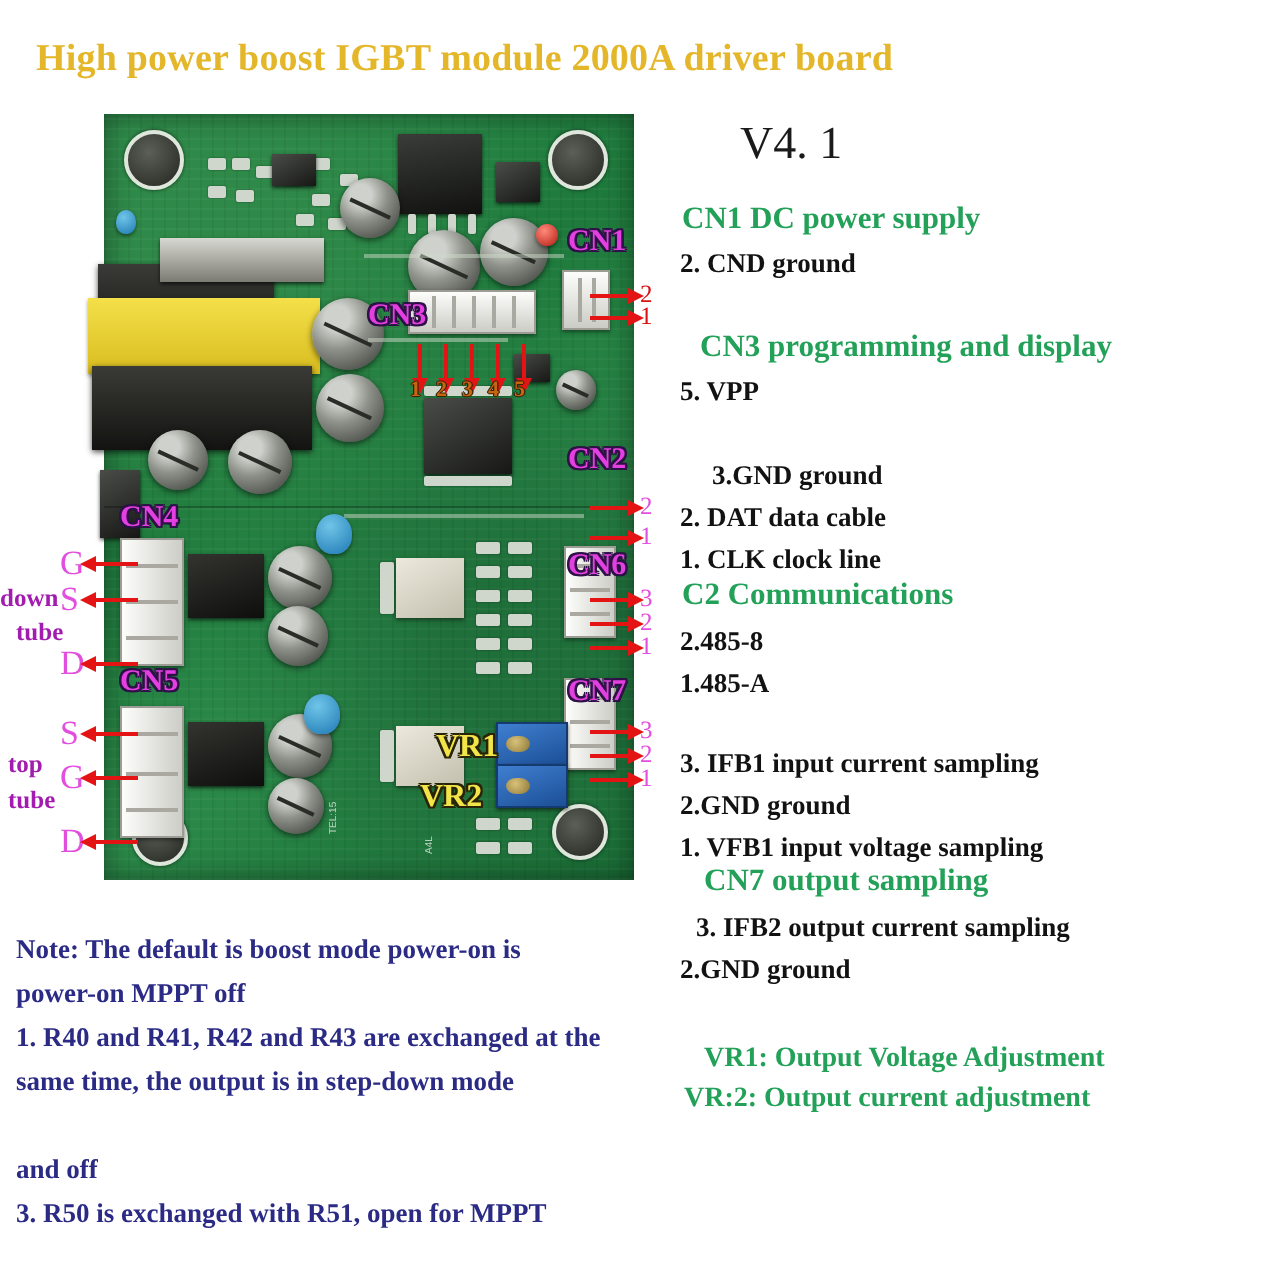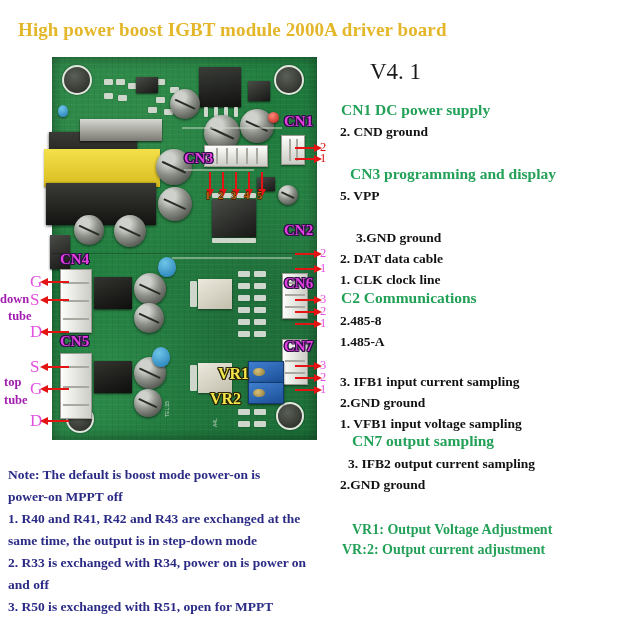--- a/index.html
+++ b/index.html
@@ -373,17 +373,16 @@
   <div class="rc item" style="left:348px;top:456px;">3. IFB2 output current sampling</div>
   <div class="rc item" style="left:340px;top:477px;">2.GND ground</div>
 
   <div class="rc head" style="left:352px;top:522px;font-size:14px;">VR1: Output Voltage Adjustment</div>
   <div class="rc head" style="left:342px;top:542px;font-size:14px;">VR:2: Output current adjustment</div>
 
   <div class="note" style="top:467px;">Note: The default is boost mode power-on is</div>
   <div class="note" style="top:489px;">power-on MPPT off</div>
   <div class="note" style="top:511px;">1. R40 and R41, R42 and R43 are exchanged at the</div>
   <div class="note" style="top:533px;">same time, the output is in step-down mode</div>
-  <div class="note" style="top:555px;">2. R33 is exchanged with R34, power on is power on</div>
   <div class="note" style="top:577px;">and off</div>
   <div class="note" style="top:599px;">3. R50 is exchanged with R51, open for MPPT</div>
 
 </div>
 
 </body></html>

